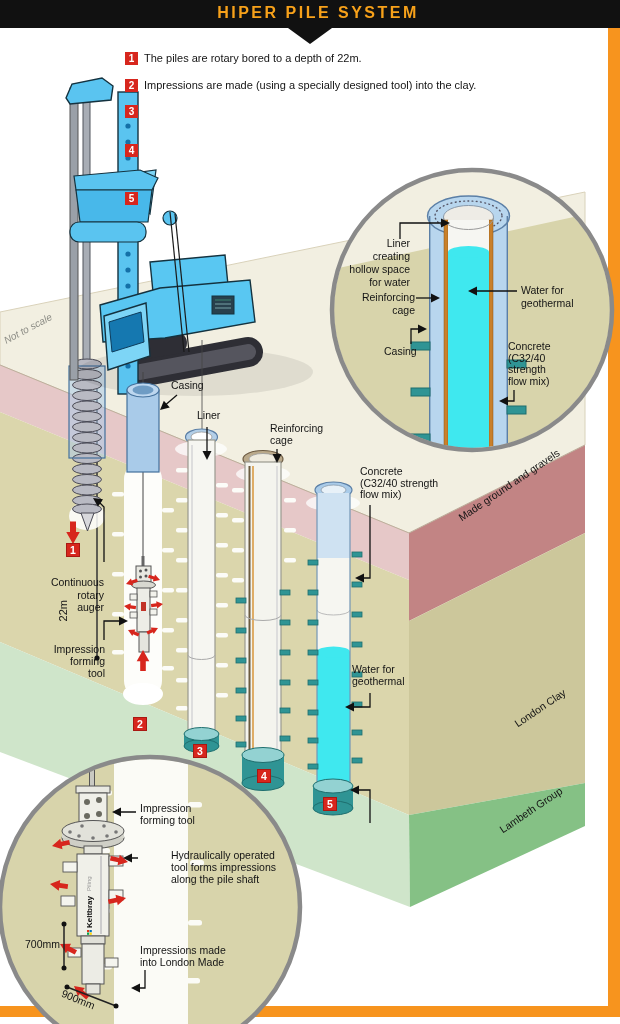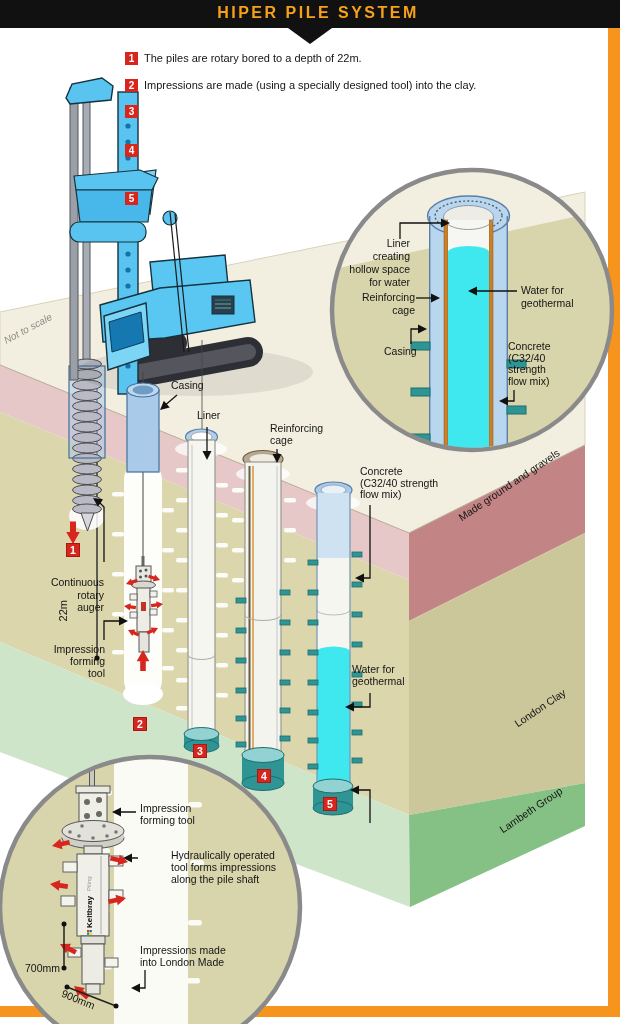--- a/index.html
+++ b/index.html
@@ -35,21 +35,21 @@
   #lbl-london-clay{left:516px;top:719px;width:70px;transform:rotate(-34deg);transform-origin:left center;}
   #lbl-lambeth{left:501px;top:825px;width:92px;transform:rotate(-34deg);transform-origin:left center;}
   #lbl-it-liner{left:348px;top:237px;width:62px;line-height:13px;}
   #lbl-it-water{left:521px;top:284px;width:62px;line-height:13px;}
   #lbl-it-reinf{left:350px;top:291px;width:65px;line-height:13px;}
   #lbl-it-casing{left:384px;top:346px;}
   #lbl-it-concrete{left:508px;top:341px;width:58px;}
   #lbl-ib-tool{left:140px;top:802px;line-height:12px;}
   #lbl-ib-hydraulic{left:140px;top:849px;line-height:12px;margin-left:31px;}
   #lbl-ib-impressions{left:140px;top:944px;line-height:12px;}
-  #lbl-ib-700{left:16px;top:939px;width:44px;margin-top:24px;}
+  #lbl-ib-700{left:16px;top:939px;width:44px;}
   #lbl-ib-900{left:64px;top:988px;transform:rotate(22deg);transform-origin:left top;}
   
   .num-badge{position:absolute;width:14px;height:14px;background:#D7261D;color:#fff;font-size:10.5px;
         font-weight:bold;text-align:center;line-height:14px;z-index:5;box-shadow:0 0 0 1px #a91812 inset;}
   #b1{left:66px;top:543px}#b2{left:133px;top:717px}#b3{left:193px;top:744px}
   #b4{left:257px;top:769px}#b5{left:323px;top:797px}
   svg{position:absolute;left:0;top:0;z-index:1;}
 </style>
 </head>
 <body>

